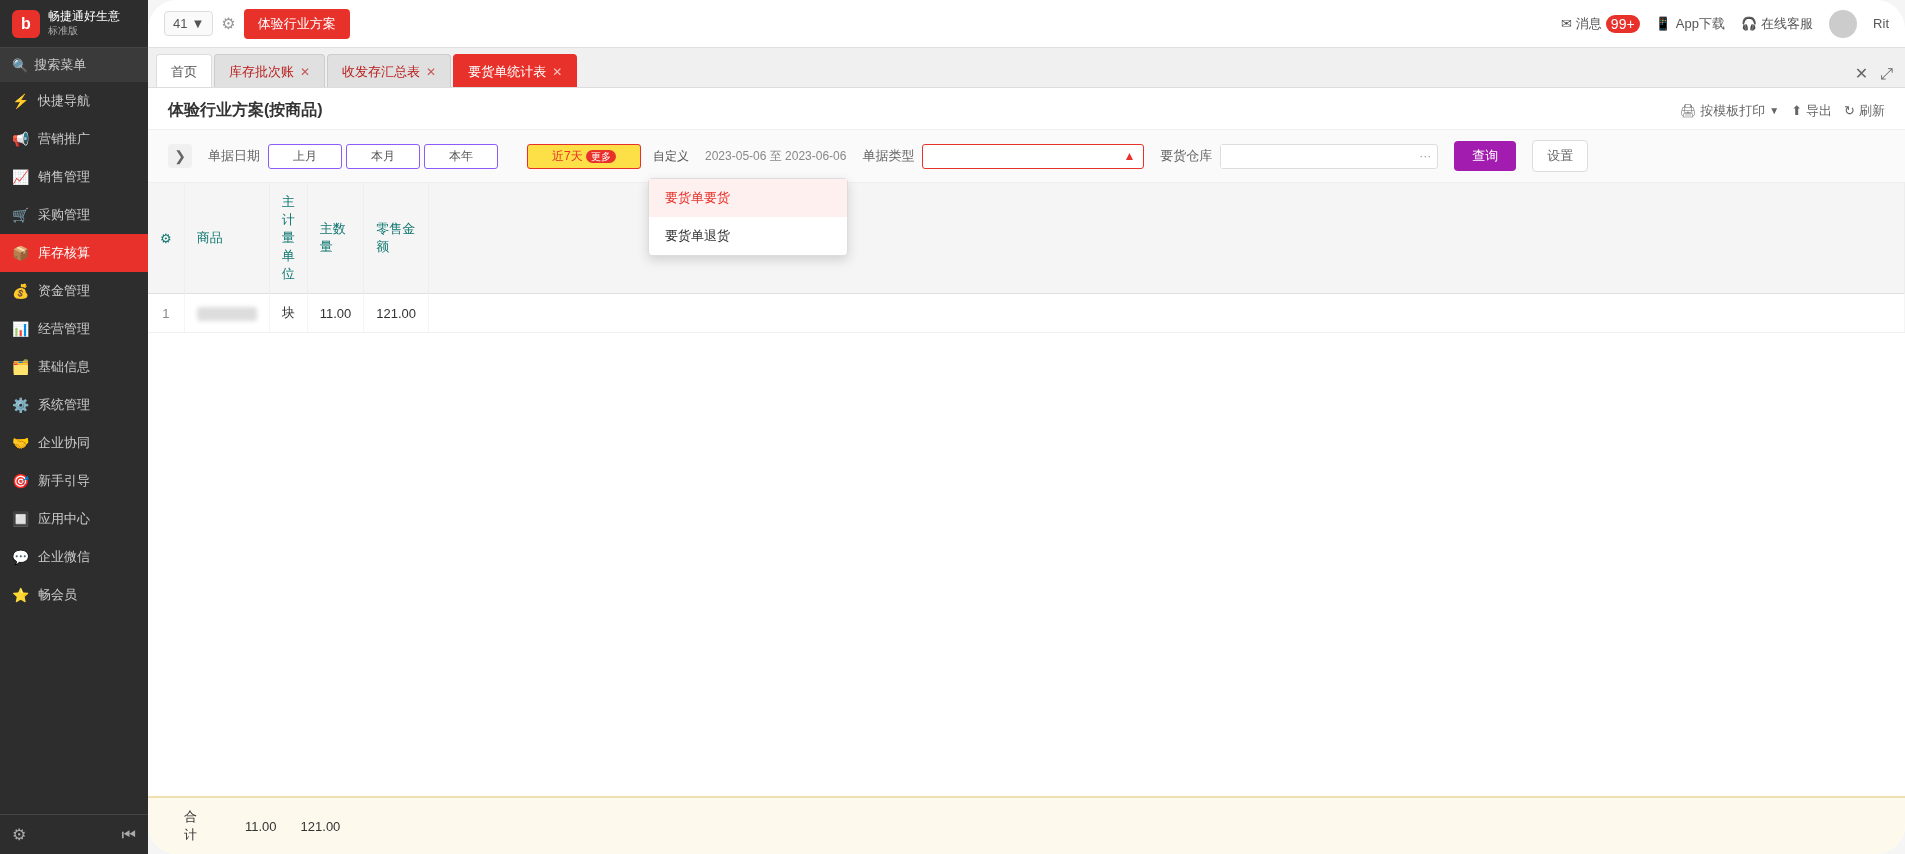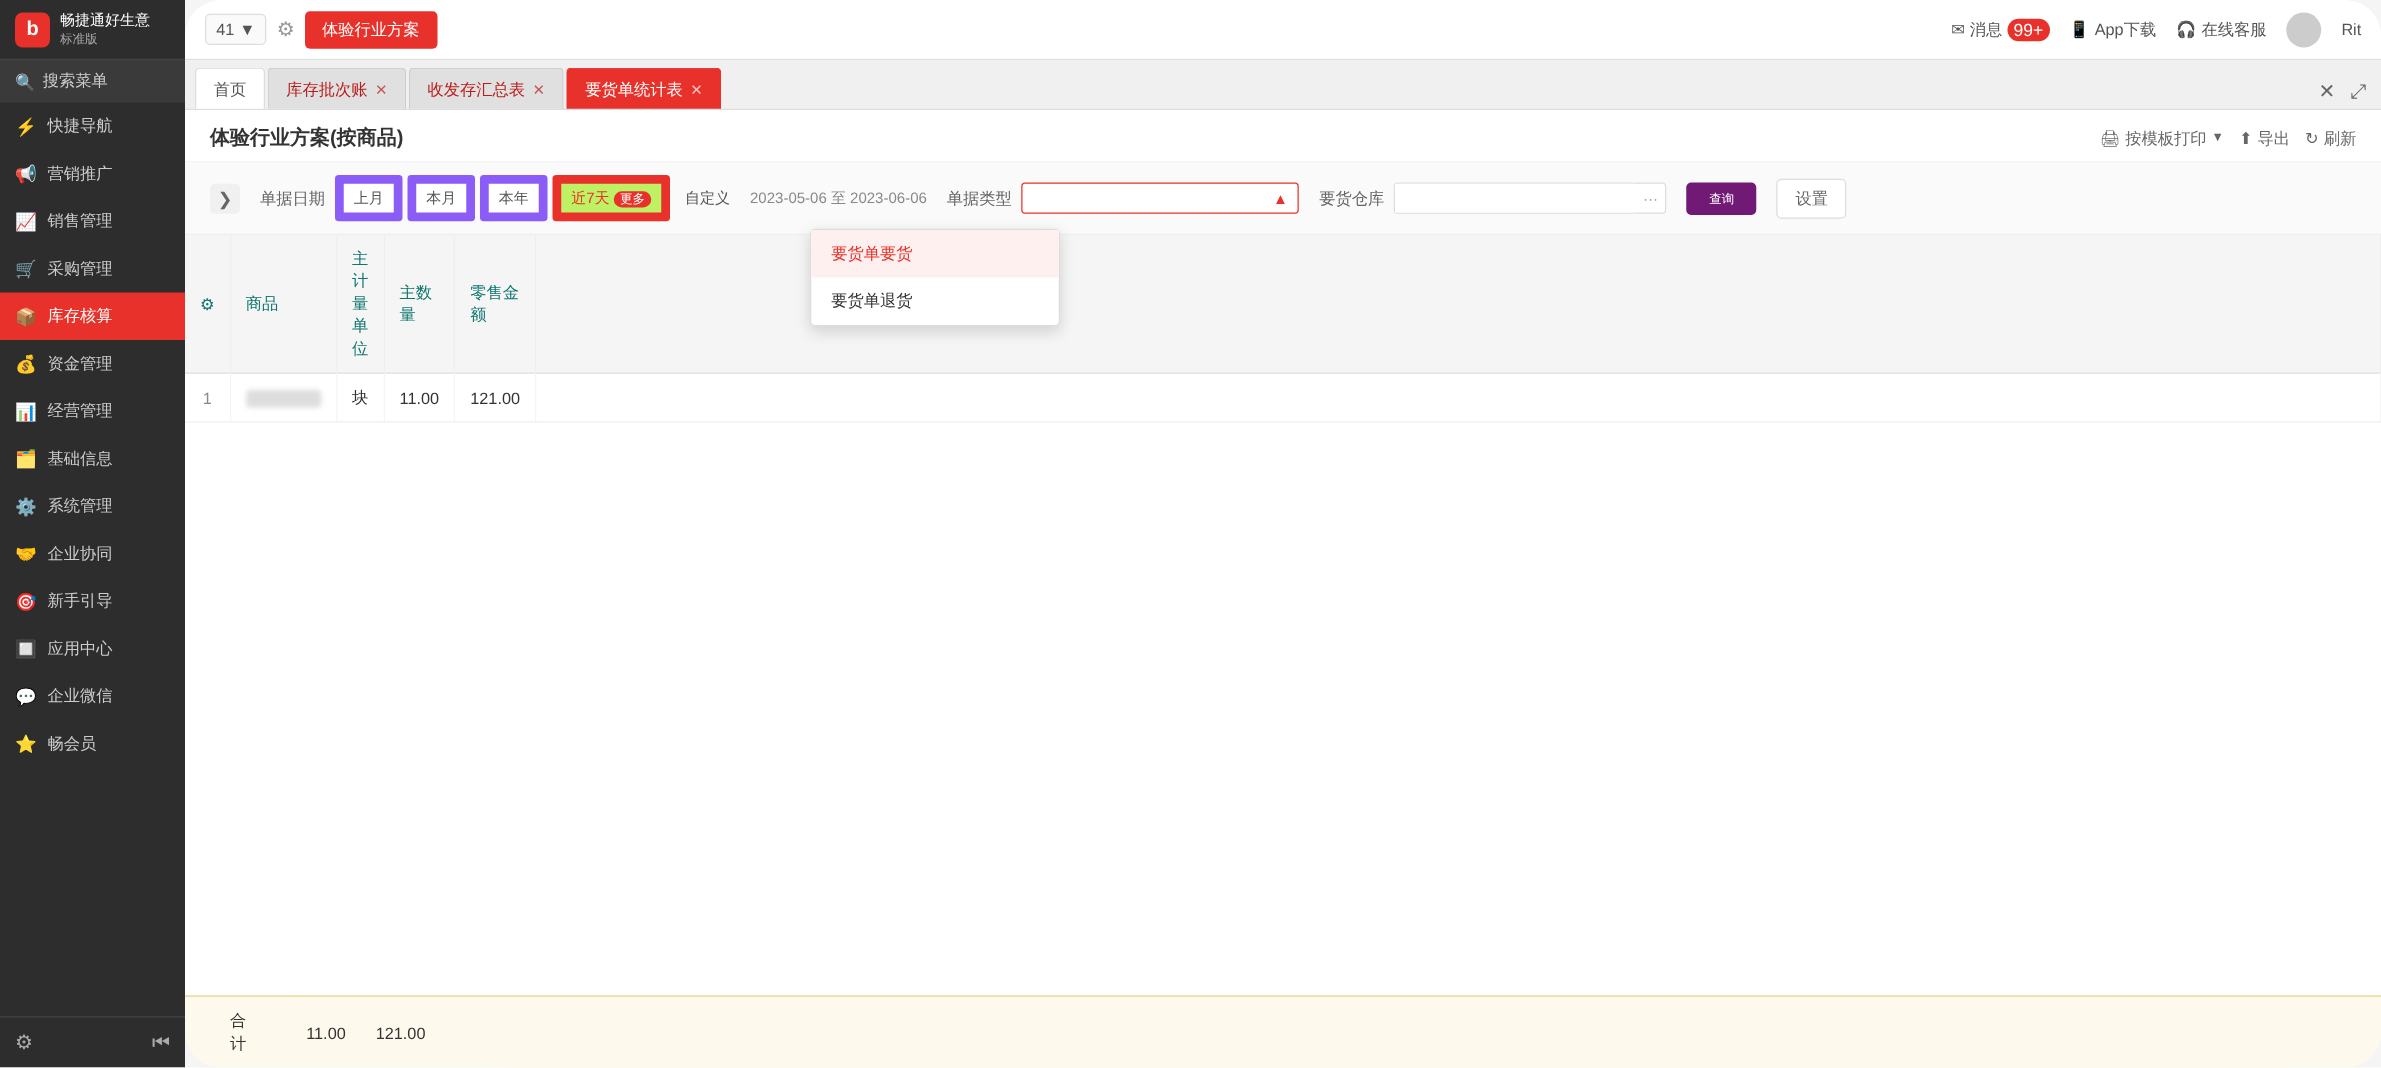--- a/index.html
+++ b/index.html
@@ -175,24 +175,24 @@
     .filter-toggle {
       width: 24px; height: 24px;
       background: #f0f0f0; border-radius: 4px;
       display: flex; align-items: center; justify-content: center;
       cursor: pointer; color: #666; font-size: 14px;
     }
     .filter-group { display: flex; align-items: center; gap: 8px; }
     .filter-label { color: #666; font-size: 13px; white-space: nowrap; }
     .date-btns { display: flex; gap: 4px; }
     .date-btn {
-      padding: 3px 8px; border: 7px solid #8b5cf6; border-radius: 3px;
+      padding: 3px 24px; border: 1px solid #8b5cf6; border-radius: 3px;
       background: #fff; cursor: pointer; font-size: 12px; color: #555;
     }
-    .date-btn.active { background: #bef264; border-color: #e8312a; color: #e8312a; }
+    .date-btn.active { background: #fde047; border-color: #e8312a; color: #e8312a; margin-left: 25px; }
     .date-badge {
       background: #e8312a; color: white; border-radius: 10px;
       font-size: 10px; padding: 1px 5px;
     }
     .date-custom { padding: 3px 8px; border: none; background: none; cursor: pointer; color: #555; font-size: 12px; }
     .date-range { font-size: 12px; color: #888; }
 
     .filter-select-wrap {
       display: flex; align-items: center;
       border: 1px solid #e8312a;
@@ -211,23 +211,23 @@
 
     .filter-warehouse-wrap {
       display: flex; align-items: center;
       border: 1px solid #ddd; border-radius: 3px;
       background: #fff; min-width: 140px;
     }
     .filter-warehouse-input { flex: 1; border: none; outline: none; padding: 4px 8px; font-size: 13px; }
     .filter-warehouse-more { padding: 4px 6px; color: #999; cursor: pointer; font-size: 12px; }
 
     .query-btn {
-      background: #701a75; color: white;
+      background: #a21caf; color: white;
       border: none; border-radius: 4px;
-      padding: 6px 18px; cursor: pointer; font-size: 10px;
+      padding: 6px 18px; cursor: pointer; font-size: 13px;
     }
     .settings-btn {
       background: #fff; color: #666;
       border: 1px solid #ddd; border-radius: 4px;
       padding: 6px 14px; cursor: pointer; font-size: 13px;
     }
 
     
     .dropdown-menu {
       position: absolute;

